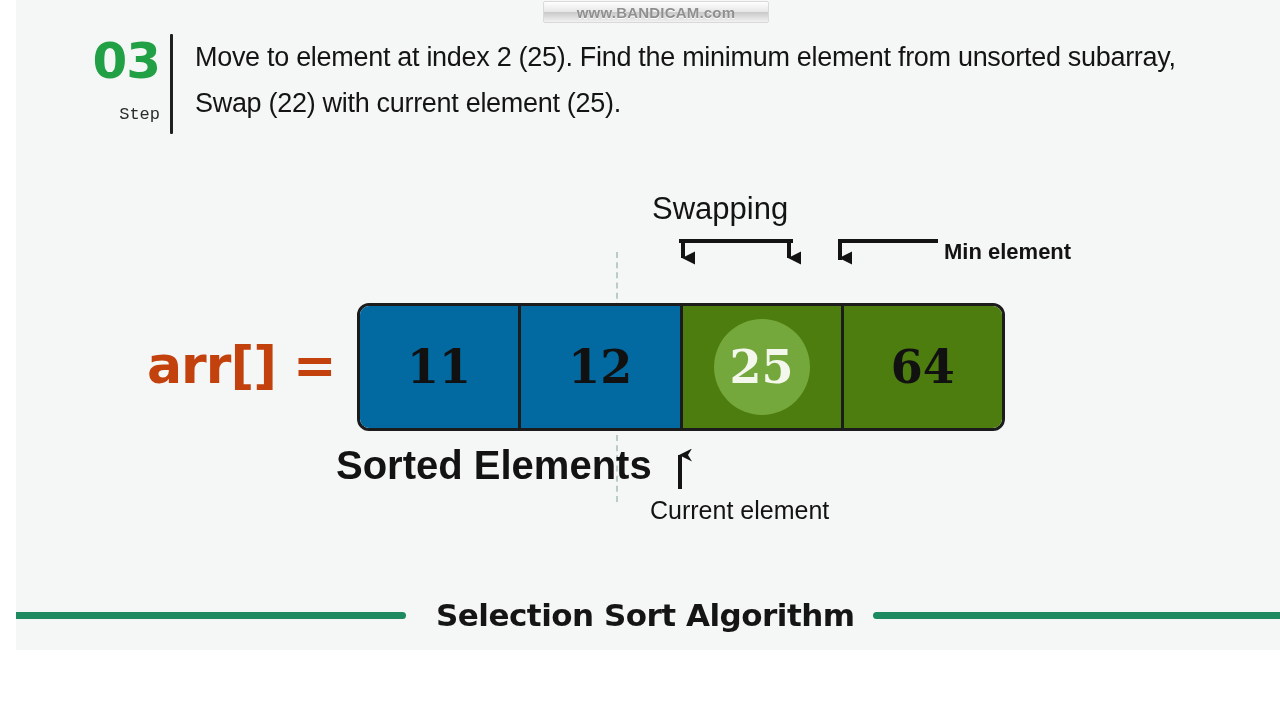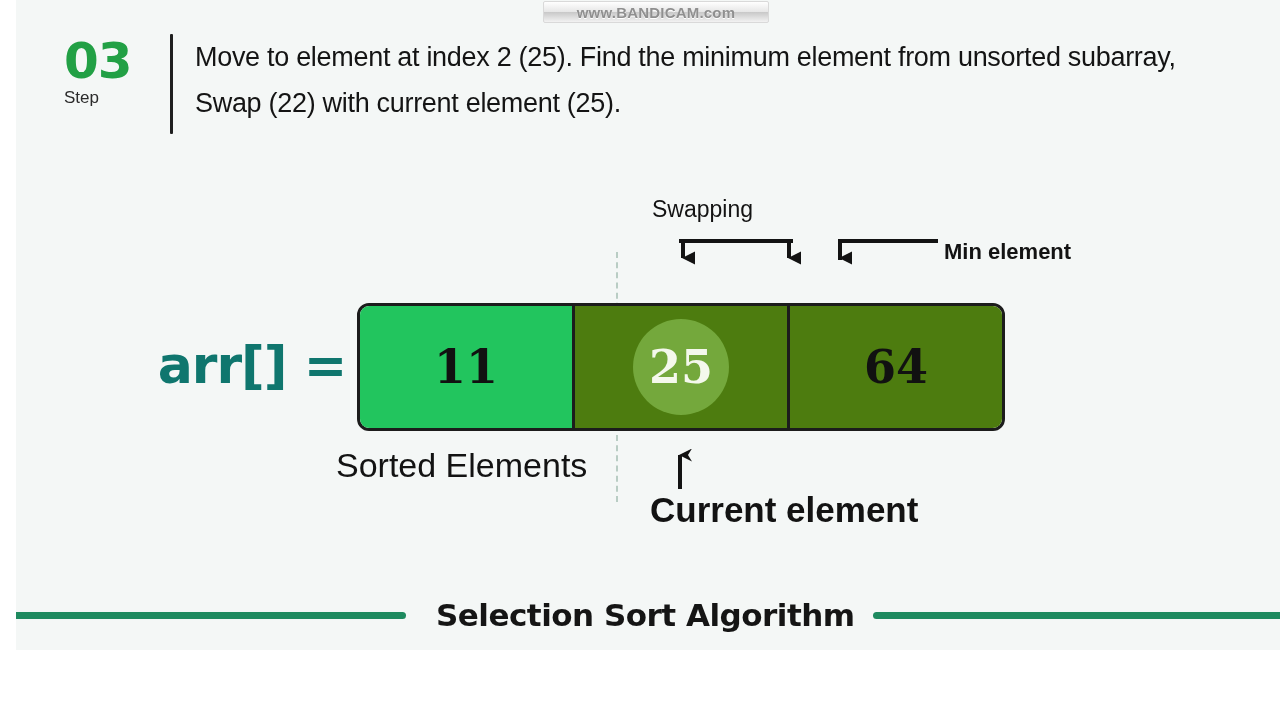--- a/index.html
+++ b/index.html
@@ -55,37 +55,37 @@
     top: 32px;
     width: 1180px;
     height: 112px;
     display: flex;
     align-items: flex-start;
   }
   #step-block {
     width: 96px;
     display: flex;
     flex-direction: column;
-    align-items: flex-start;
+    align-items: flex-end;
     padding-top: 4px;
   }
   #step-number {
     font-family: "DejaVu Sans", sans-serif;
     font-weight: bold;
     font-size: 50px;
     line-height: 50px;
     color: #22a045;
     letter-spacing: -1px;
   }
   #step-label {
-    font-family: Liberation Sans, sans-serif;
+    font-family: Liberation Mono, monospace;
     font-size: 17px;
     line-height: 20px;
     color: #2b2b2b;
-    margin-top: 2px;
+    margin-top: 19px;
   }
   #header-rule {
     width: 3px;
     height: 100px;
     background: #1f1f1f;
     margin: 2px 22px 0 10px;
     border-radius: 1px;
   }
   #header-text {
     flex: 1;
@@ -115,26 +115,26 @@
     height: 250px;
     border-left: 2px dashed #b9cdc4;
   }
 
   
   #arr-label {
     position: absolute;
     left: 131px;
     top: 330px;
     width: 210px;
-    text-align: center;
+    text-align: left;
     font-family: "DejaVu Sans", sans-serif;
     font-weight: bold;
     font-size: 52px;
     line-height: 70px;
-    color: #0f766e;
+    color: #c2410c;
     letter-spacing: -1px;
   }
 
   
   #array {
     position: absolute;
     left: 341px;
     top: 303px;
     width: 648px;
     height: 128px;
@@ -149,21 +149,21 @@
     flex: 1 1 0;
     position: relative;
     display: flex;
     align-items: center;
     justify-content: center;
     border-right: 3px solid #1c1c1c;
     box-sizing: border-box;
     background: #4d7c0f;
   }
   .cell:last-child { border-right: none; }
-  .cell.sorted { background: #22c55e; }
+  .cell.sorted { background: #0369a1; }
 
   .cell-value {
     font-family: "DejaVu Serif", serif;
     font-weight: bold;
     font-size: 46px;
     line-height: 46px;
     color: #111111;
     position: relative;
     z-index: 2;
   }
@@ -195,54 +195,53 @@
     box-sizing: border-box;
     z-index: 1;
   }
 
   
   #swapping-label {
     position: absolute;
     left: 636px;
     top: 190px;
     font-family: "Liberation Sans", sans-serif;
-    font-size: 23px;
+    font-size: 31px;
     line-height: 38px;
     color: #131313;
     white-space: nowrap;
   }
   #min-label {
     position: absolute;
     left: 928px;
     top: 233px;
     font-family: "Liberation Sans", sans-serif;
     font-weight: bold;
     font-size: 22px;
     line-height: 38px;
     color: #131313;
     white-space: nowrap;
   }
   #current-label {
     position: absolute;
     left: 634px;
     top: 491px;
     font-family: "Liberation Sans", sans-serif;
-    font-size: 35px;
+    font-size: 25px;
     line-height: 38px;
     color: #131313;
     white-space: nowrap;
-    font-weight: bold;
   }
   #sorted-label {
     position: absolute;
     left: 320px;
     top: 446px;
     font-family: "Liberation Sans", sans-serif;
-    font-weight: normal;
-    font-size: 34px;
+    font-weight: bold;
+    font-size: 40px;
     line-height: 38px;
     color: #131313;
     white-space: nowrap;
   }
 
   #annot-svg {
     position: absolute;
     left: 0;
     top: 0;
     width: 1272px;
@@ -298,20 +297,23 @@
 
   <div id="diagram">
 
     <div id="partition"></div>
 
     <div id="arr-label">arr[] =</div>
 
     <div id="array">
       <div class="cell sorted">
         <span class="cell-value">11</span>
+      </div>
+      <div class="cell sorted">
+        <span class="cell-value">12</span>
       </div>
       <div class="cell filled">
         <span class="marker-fill"></span>
         <span class="cell-value">25</span>
       </div>
       <div class="cell">
         <span class="cell-value">64</span>
       </div>
     </div>
 

